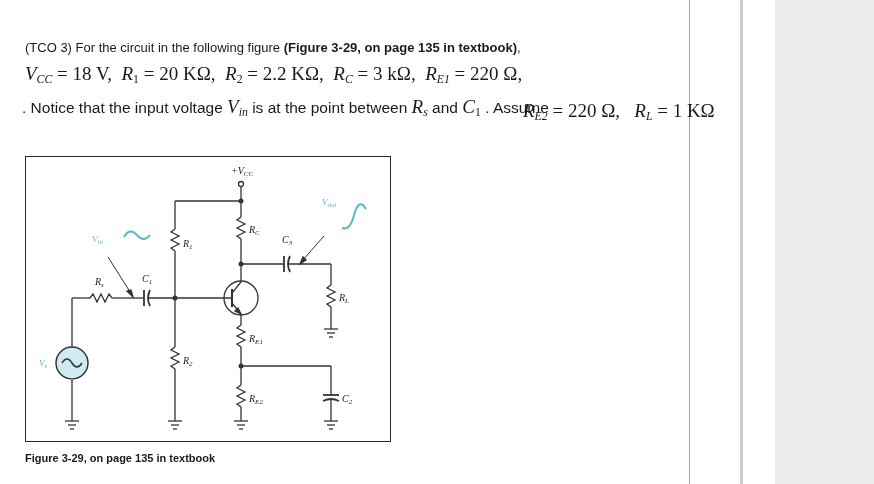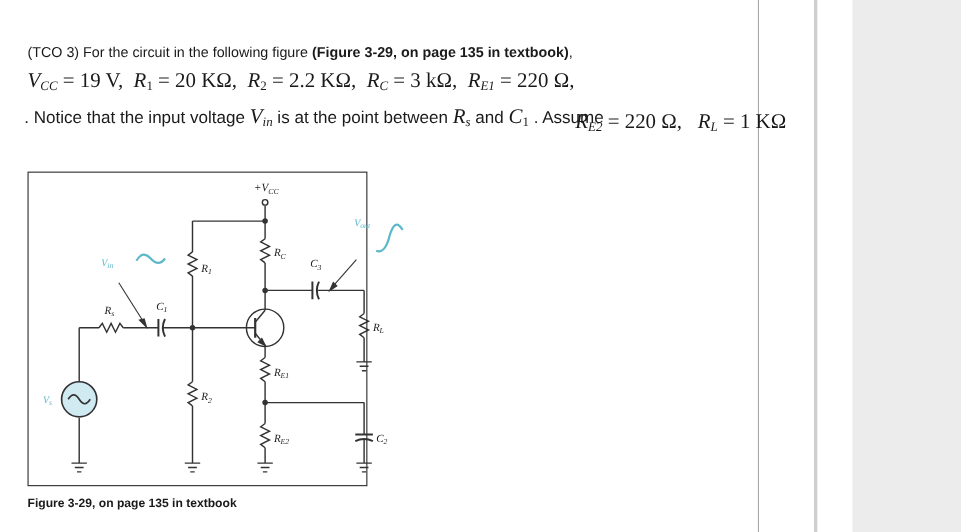--- a/index.html
+++ b/index.html
@@ -17,21 +17,21 @@
   }
   .line1 { top: 40px; font-size: 13px; }
   .line1 b { font-weight: bold; }
   .math { font-family: "Liberation Serif", "DejaVu Serif", serif; font-size: 19px; }
   .math i { font-style: italic; }
   .line2 { top: 63px; left: 25px; }
   .line3 { top: 96px; left: 22px; font-size: 15.5px; }
   .line4 { top: 127px; left: 25px; font-size: 15.5px; }
   sub { font-size: 0.62em; vertical-align: -0.25em; }
   .figure {
-    position: absolute; left: 25px; top: 156px; width: 309px; height: 286px;
+    position: absolute; left: 25px; top: 156px; width: 366px; height: 286px;
     border: 1.5px solid #2a2a2a; background: #fff; box-sizing: border-box;
   }
   .figure svg { position: absolute; left: 0; top: 0; }
   .caption {
     position: absolute; left: 25px; top: 452px; font-weight: bold; font-size: 11px;
   }
   .vline1 { position: absolute; left: 689px; top: 0; width: 1px; height: 484px; background: #a8a8a8; }
   .vline2 { position: absolute; left: 740px; top: 0; width: 3px; height: 484px; background: #cfcfcf; }
   .side-panel { position: absolute; left: 775px; top: 0; width: 99px; height: 484px; background: #ececec; }
   .overflow-math {
@@ -43,21 +43,21 @@
 </style>
 </head>
 <body>
 
 <div class="question">
   <div class="line line1">
     <span>(TCO 3) For the circuit in the following figure </span><b>(Figure 3-29, on page 135 in textbook)</b><span>,</span>
   </div>
 
   <div class="line line2 math">
-    <span><i>V</i><sub><i>CC</i></sub><span> = 19 V,</span></span>&nbsp;
+    <span><i>V</i><sub><i>CC</i></sub><span> = 18 V,</span></span>&nbsp;
     <span><i>R</i><sub>1</sub><span> = 20 KΩ,</span></span>&nbsp;
     <span><i>R</i><sub>2</sub><span> = 2.2 KΩ,</span></span>&nbsp;
     <span><i>R</i><sub><i>C</i></sub><span> = 3 kΩ,</span></span>&nbsp;
     <span><i>R</i><sub><i>E1</i></sub><span> = 220 Ω,</span></span>
   </div>
 
   <div class="line line3">
     <span>. Notice that the input voltage </span><span class="math"><i>V</i><sub><i>in</i></sub></span><span> is at the point between </span><span class="math"><i>R</i><sub><i>s</i></sub></span><span> and </span><span class="math"><i>C</i><sub>1</sub></span><span> . Assume</span>
   </div>
 

